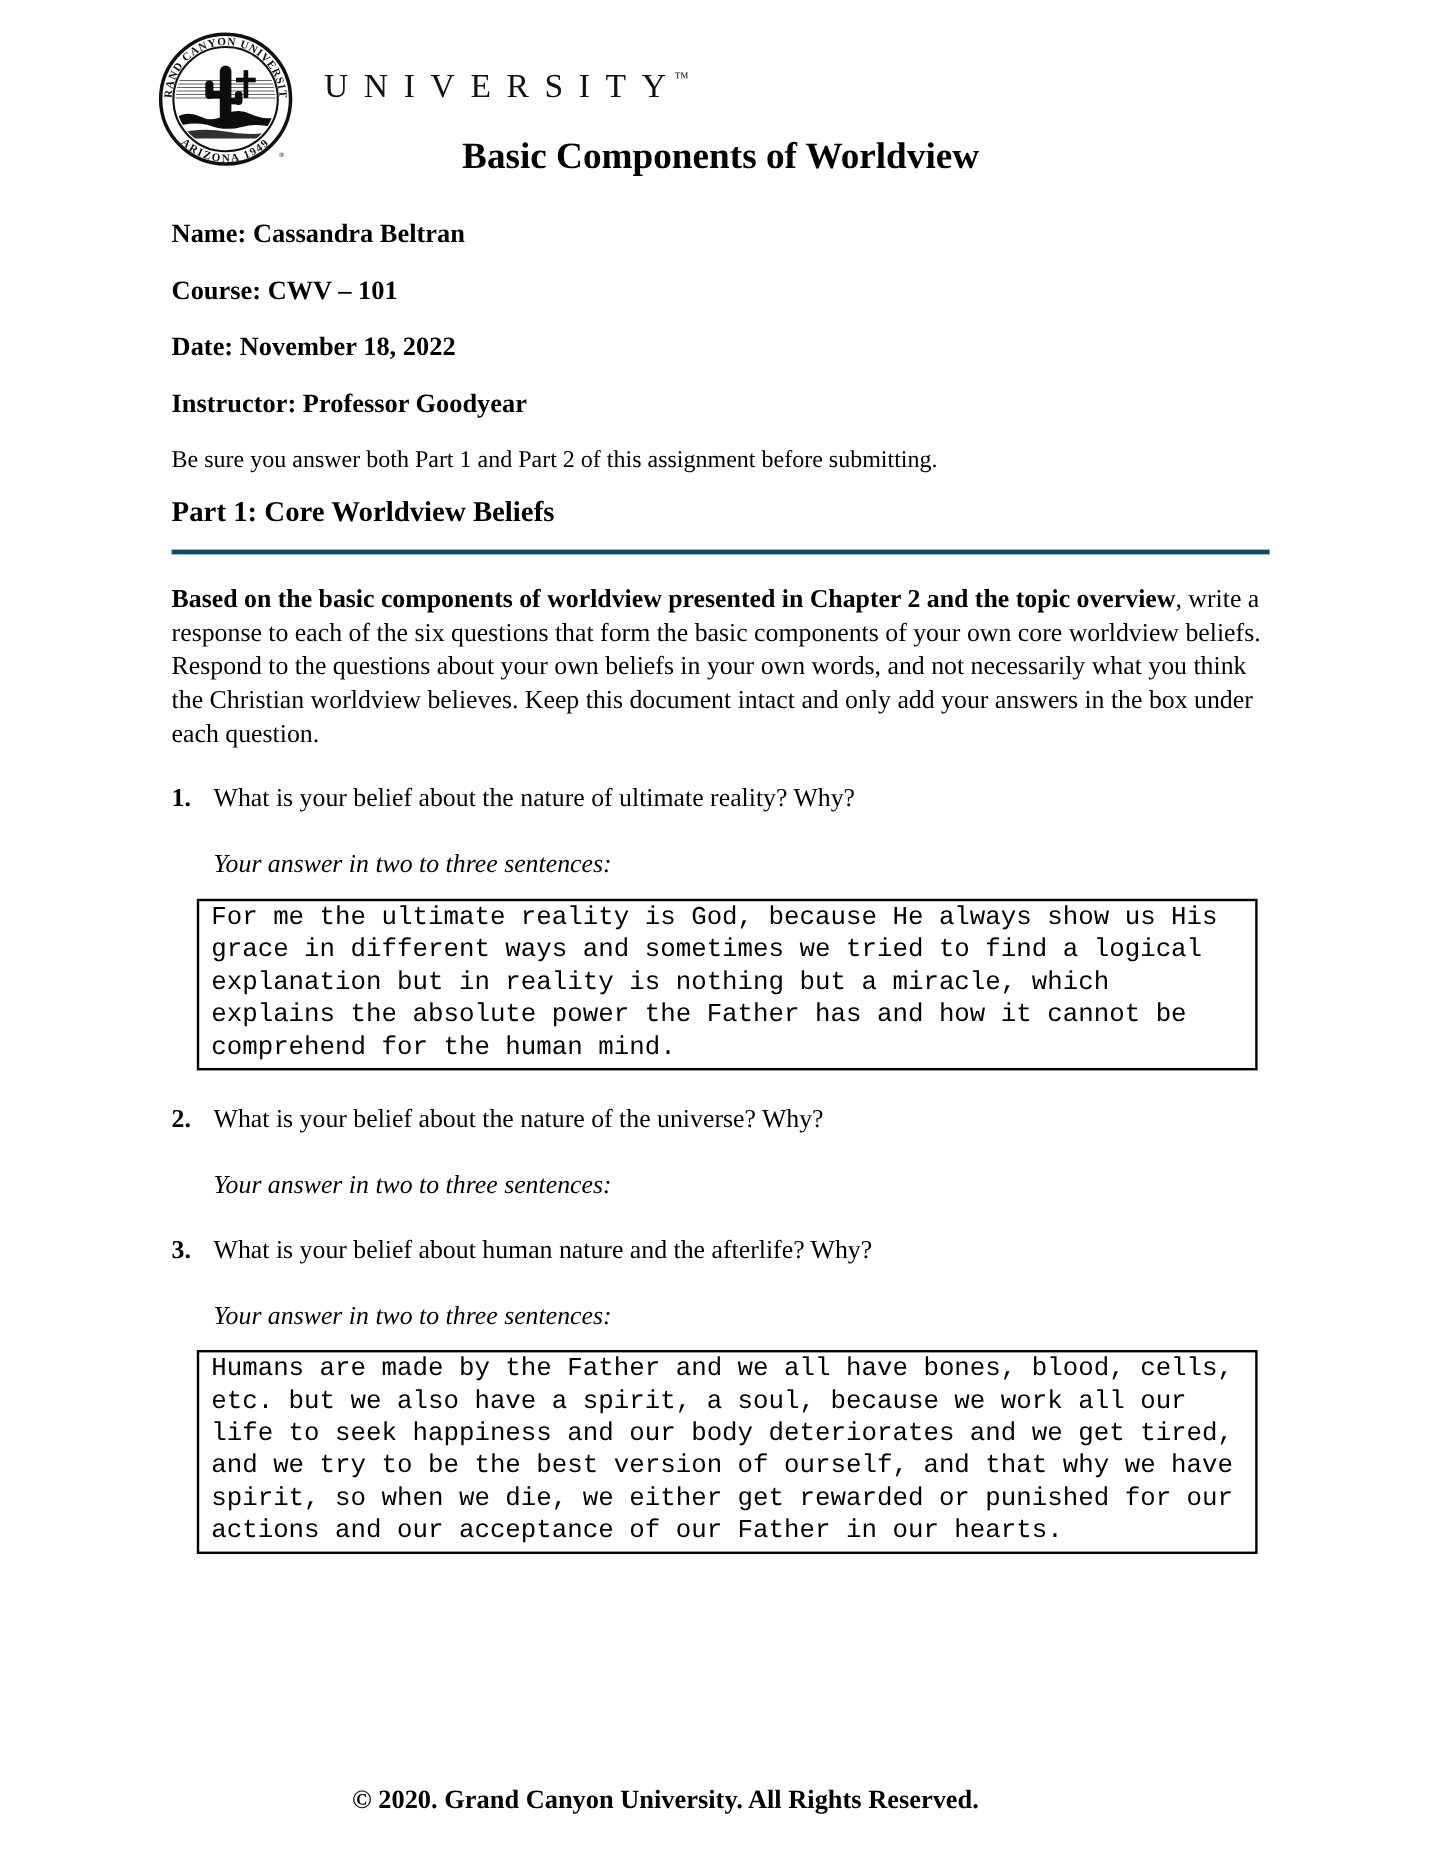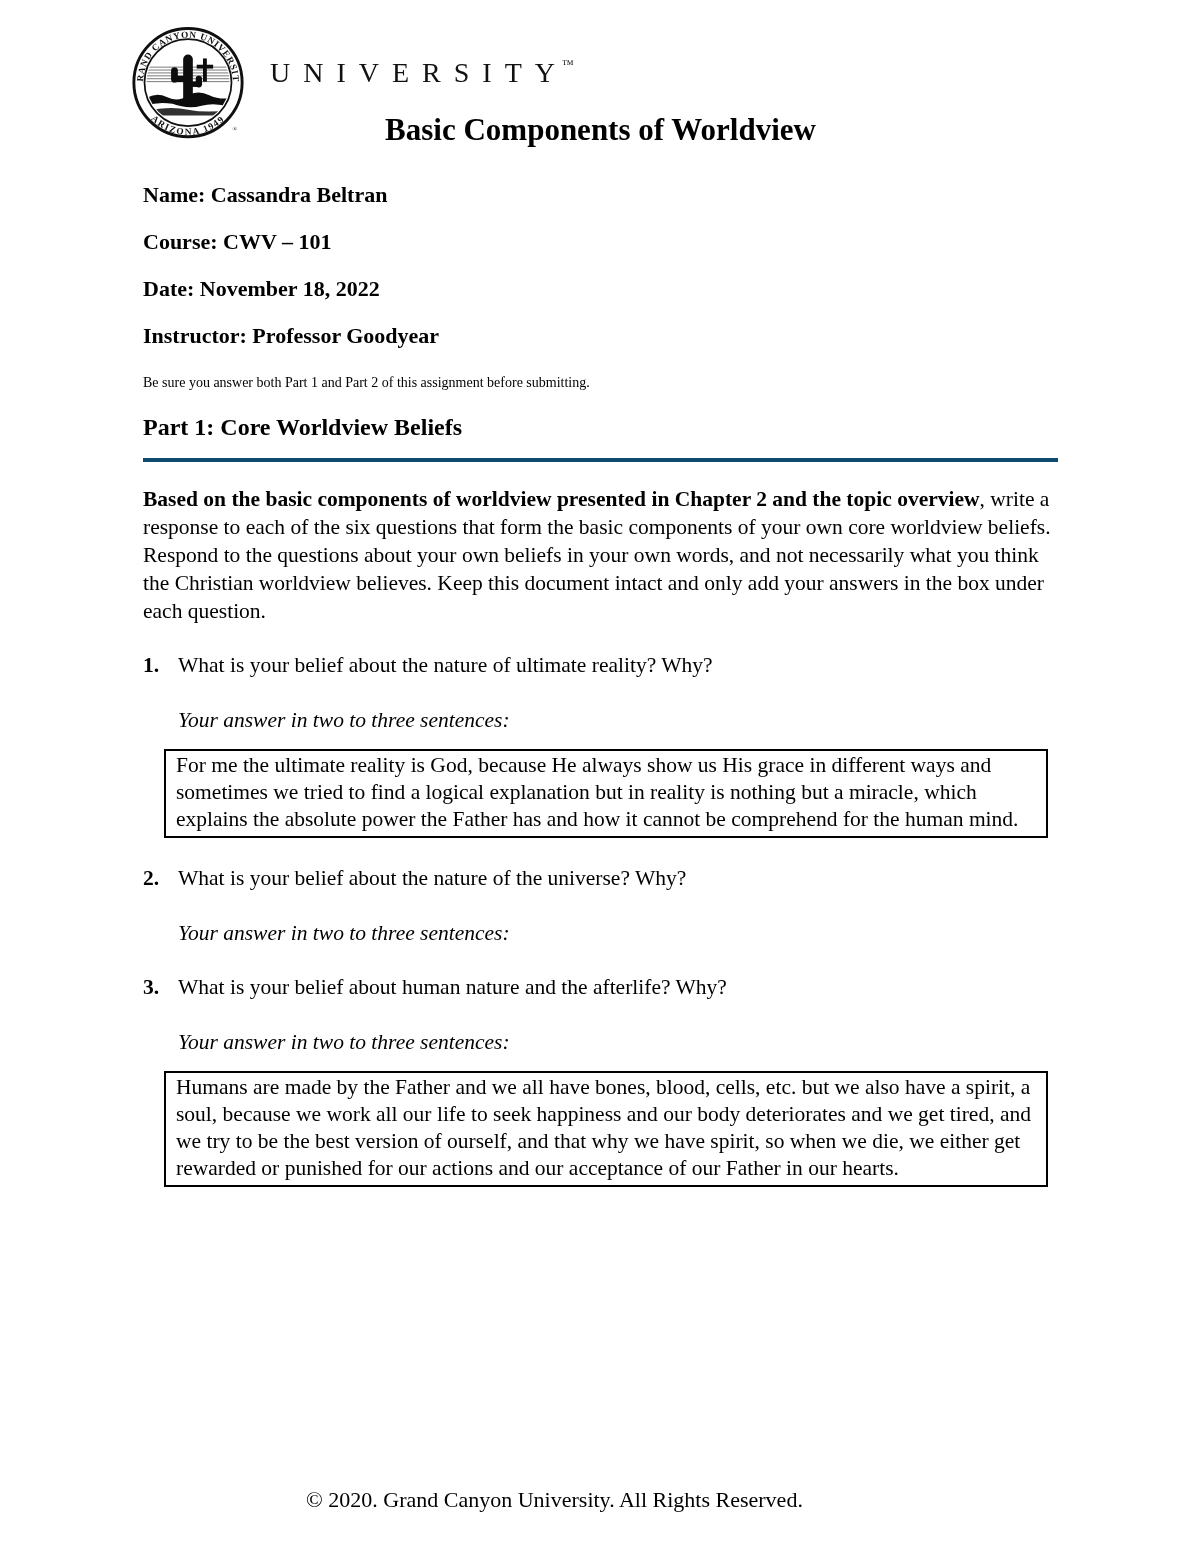--- a/index.html
+++ b/index.html
@@ -58,21 +58,21 @@
   }
   .meta-line {
     margin: 21px 0 0 0;
     font-size: 22px;
     line-height: 26px;
     font-weight: bold;
   }
   .meta-line.first { margin-top: 33px; }
   .notice {
     margin: 21px 0 0 0;
-    font-size: 14px;
+    font-size: 20px;
     line-height: 26px;
     font-weight: normal;
   }
   .part-heading {
     margin: 17px 0 0 0;
     font-size: 24px;
     line-height: 28px;
     font-weight: bold;
     padding-bottom: 17px;
     border-bottom: 4px solid #0c4a6e;
@@ -94,34 +94,36 @@
   .prompt {
     margin: 27px 0 0 35px;
     font-style: italic;
     font-size: 21.5px;
     line-height: 28px;
   }
   .answer-box {
     margin: 15px 10px 0 21px;
     border: 2.5px solid #000;
     padding: 1px 10px 3px 10px;
+    font-family: Liberation Mono, monospace;
   }
   .answer-text {
     margin: 0;
     font-size: 21.5px;
     line-height: 27px;
   }
 
   .footer {
     position: absolute;
     top: 1486px;
     left: 0; width: 1109px;
     text-align: center;
     font-size: 22px;
     line-height: 28px;
+    font-weight: bold;
   }
 
   .seal-svg text { fill: #101010; font-family: "Liberation Serif", serif; }
 </style>
 </head>
 <body>
 
 <div class="logo-row">
   <svg class="seal-svg" width="116" height="127" viewBox="0 0 120 130">
     <defs>

